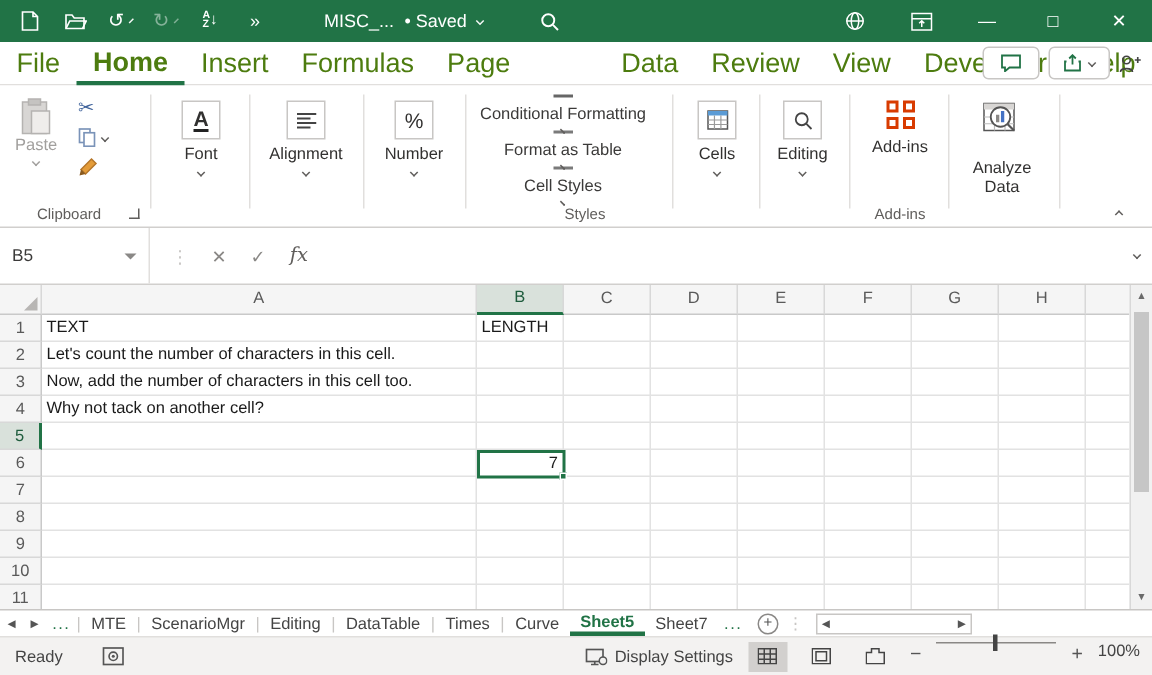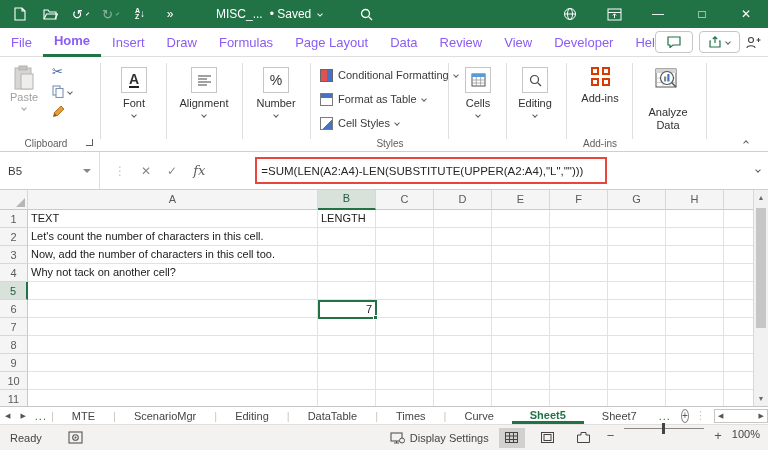--- a/index.html
+++ b/index.html
@@ -16,33 +16,33 @@
   .chv.w { border-color:rgba(255,255,255,.95); }
   .chv.up { transform:rotate(225deg); }
   .title-text { margin-left:38px; display:flex; align-items:center; gap:7px; font-size:12px; }
   .tb-right { position:absolute; right:0; top:0; height:28px; display:flex; align-items:center; }
   .tb-btn { width:44px; height:28px; display:flex; align-items:center; justify-content:center; font-size:12px; color:#fff; }
   .sortaz { display:inline-flex; align-items:center; line-height:6px; }
   .sortaz .ltrs { display:inline-flex; flex-direction:column; font-size:7px; font-weight:bold; }
 
   
   .tabrow { position:absolute; left:0; top:28px; width:768px; height:29px; background:#fff; display:flex; align-items:center; border-bottom:1px solid #e1dfdd; }
-  .rtab { padding:0 11px; height:29px; line-height:29px; font-size:13px; color:#8b5cf6; }
+  .rtab { padding:0 11px; height:29px; line-height:29px; font-size:18px; color:#4d7c0f; }
   .rtab.active { font-weight:bold; border-bottom:3px solid #217346; line-height:26px; }
   .tabrow-right { position:absolute; right:6px; top:3px; display:flex; align-items:center; gap:6px; }
   .pill { border:1px solid #c8c6c4; border-radius:4px; height:22px; display:flex; align-items:center; justify-content:center; padding:0 9px; gap:5px; background:#fff; }
 
   
   .ribbon { position:absolute; left:0; top:57px; width:768px; height:95px; background:#fff; border-bottom:1px solid #d1cfcd; }
   .rdiv { position:absolute; top:6px; height:76px; width:1px; background:#e1dfdd; }
   .grouplabel { position:absolute; top:81px; font-size:10px; color:#605e5c; text-align:center; }
   .boxicon { width:26px; height:26px; border:1px solid #c8c6c4; background:#fff; display:flex; align-items:center; justify-content:center; font-size:14px; color:#323130; }
   .collapsed { position:absolute; top:10px; display:flex; flex-direction:column; align-items:center; gap:4px; }
   .rlabel { font-size:11px; color:#323130; }
-  .styles-item { display:flex; align-items:center; gap:5px; height:24px; }
+  .styles-item { display:flex; align-items:center; gap:5px; height:24px;flex-direction:column; }
   .sq { width:13px; height:13px; border:1px solid #7a7a7a; display:inline-block; }
   .launcher { width:7px; height:7px; border-right:1px solid #605e5c; border-bottom:1px solid #605e5c; display:inline-block; }
   .addins-ico { display:grid; grid-template-columns:8px 8px; grid-template-rows:8px 8px; gap:3px; }
   .addins-ico span { border:2px solid #d83b01; }
 
   
   .fbar { position:absolute; left:0; top:152px; width:768px; height:38px; background:#fff; border-bottom:1px solid #d1cfcd; display:flex; align-items:stretch; }
   .namebox { width:100px; border-right:1px solid #e1dfdd; display:flex; align-items:center; justify-content:space-between; padding:0 8px; font-size:11.5px;gap:36px; }
   .fbtns { display:flex; align-items:center; gap:16px; padding:0 14px; color:#8a8886; font-size:12px; }
   .fx { font-family:"DejaVu Serif","Liberation Serif",serif; font-style:italic; color:#605e5c; font-size:13px; }
@@ -68,21 +68,21 @@
   .handle { position:absolute; right:-3px; bottom:-3px; width:5px; height:5px; background:#217346; border:1px solid #fff; }
 
   
   .vscroll { position:absolute; right:0; top:190px; width:15px; height:216px; background:#f1f1f1; border-left:1px solid #d8d8d8; }
   .vscroll .arr { position:absolute; left:0; width:14px; height:15px; text-align:center; font-size:7px; color:#6a6a6a; line-height:15px; }
   .vthumb { position:absolute; left:2px; top:18px; width:10px; height:120px; background:#c6c6c6; }
 
   
   .sheetrow { position:absolute; left:0; top:406px; width:768px; height:18px; background:#fff; border-top:1px solid #c8c6c4; display:flex; align-items:center; font-size:11px; }
   .navarr { color:#555; font-size:7px; padding:0 5px; }
-  .stab { padding:0 18px; height:16px; line-height:17px; color:#444; }
+  .stab { padding:0 7px; height:16px; line-height:17px; color:#444; }
   .stab.active { color:#217346; font-weight:bold; border-bottom:3px solid #217346; line-height:14px; background:#fff; }
   .tabsep { color:#c8c6c4; }
   .dots { color:#217346; letter-spacing:1px; padding:0 4px; }
   .plus { width:14px; height:14px; border:1px solid #8a8886; border-radius:50%; display:inline-flex; align-items:center; justify-content:center; font-size:10px; color:#555; margin:0 6px; }
   .hscroll { display:flex; align-items:center; margin-left:8px; width:104px; height:14px; border:1px solid #c8c6c4; background:#fff; justify-content:space-between; }
   .hscroll span { font-size:7px; color:#555; padding:0 3px; }
 
   
   .statusbar { position:absolute; left:0; top:424px; width:768px; height:26px; background:#f3f2f1; border-top:1px solid #e1dfdd; display:flex; align-items:center; font-size:11px; color:#444; }
   .sb-right { position:absolute; right:8px; display:flex; gap:10px; }
@@ -150,21 +150,20 @@
       <span class="tb-btn">—</span>
       <span class="tb-btn">□</span>
       <span class="tb-btn">✕</span>
     </div>
   </div>
 
   <div class="tabrow">
     <span class="rtab">File</span>
     <span class="rtab active">Home</span>
     <span class="rtab">Insert</span>
-    <span class="rtab">Draw</span>
     <span class="rtab">Formulas</span>
     <span class="rtab">Page Layout</span>
     <span class="rtab">Data</span>
     <span class="rtab">Review</span>
     <span class="rtab">View</span>
     <span class="rtab">Developer</span>
     <span class="rtab">Help</span>
     <div class="tabrow-right">
       <span class="pill" style="width:38px">
         <svg width="14" height="12" viewBox="0 0 14 12">
@@ -324,24 +323,20 @@
   <div class="fbar">
     <div class="namebox">
       <span>B5</span>
       <span style="width:0;height:0;border-left:4px solid transparent;border-right:4px solid transparent;border-top:4px solid #8a8886"></span>
     </div>
     <div class="fbtns">
       <span style="color:#c8c6c4;letter-spacing:-1px">⋮</span>
       <span>✕</span>
       <span>✓</span>
       <span class="fx">fx</span>
-    </div>
-    <div class="fformula">
-      <div class="annot"></div>
-      <span class="ftext">=SUM(LEN(A2:A4)-LEN(SUBSTITUTE(UPPER(A2:A4),"L","")))</span>
     </div>
     <span class="chv fbar-chev"></span>
   </div>
 
   <div class="grid">
     <div class="colheads">
       <div class="ch corner">
           <i></i>
         </div>
       <div class="ch cA">A</div>

